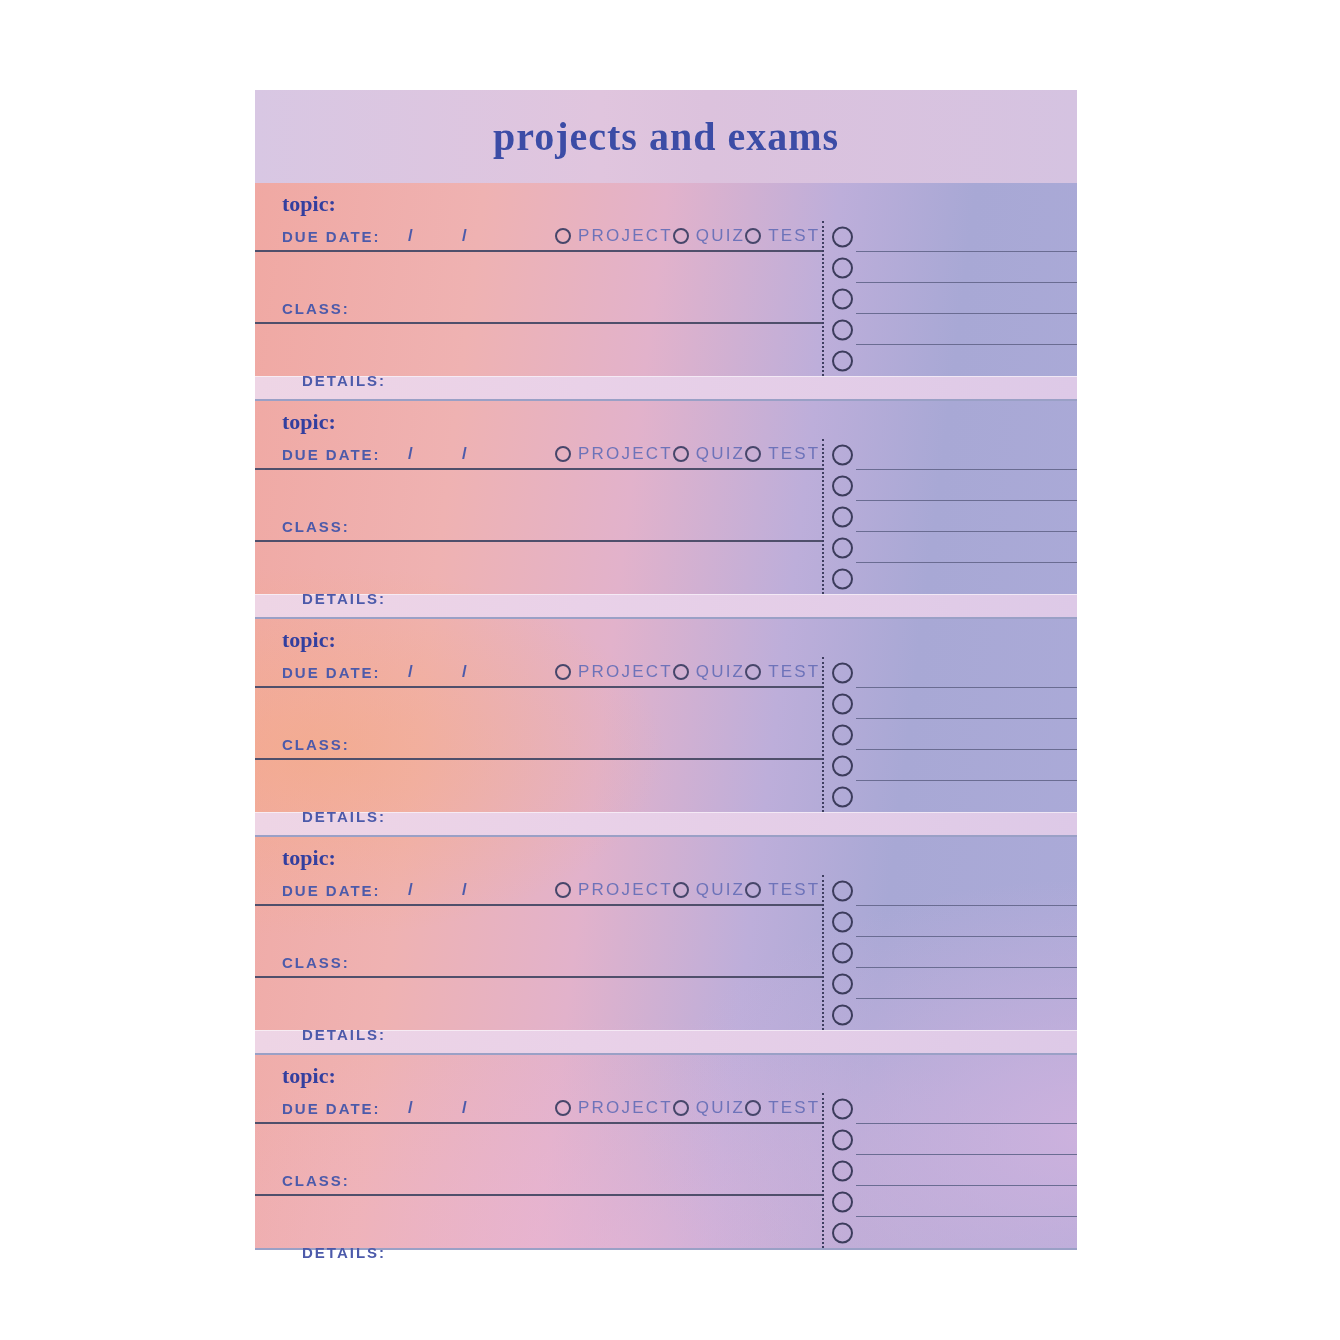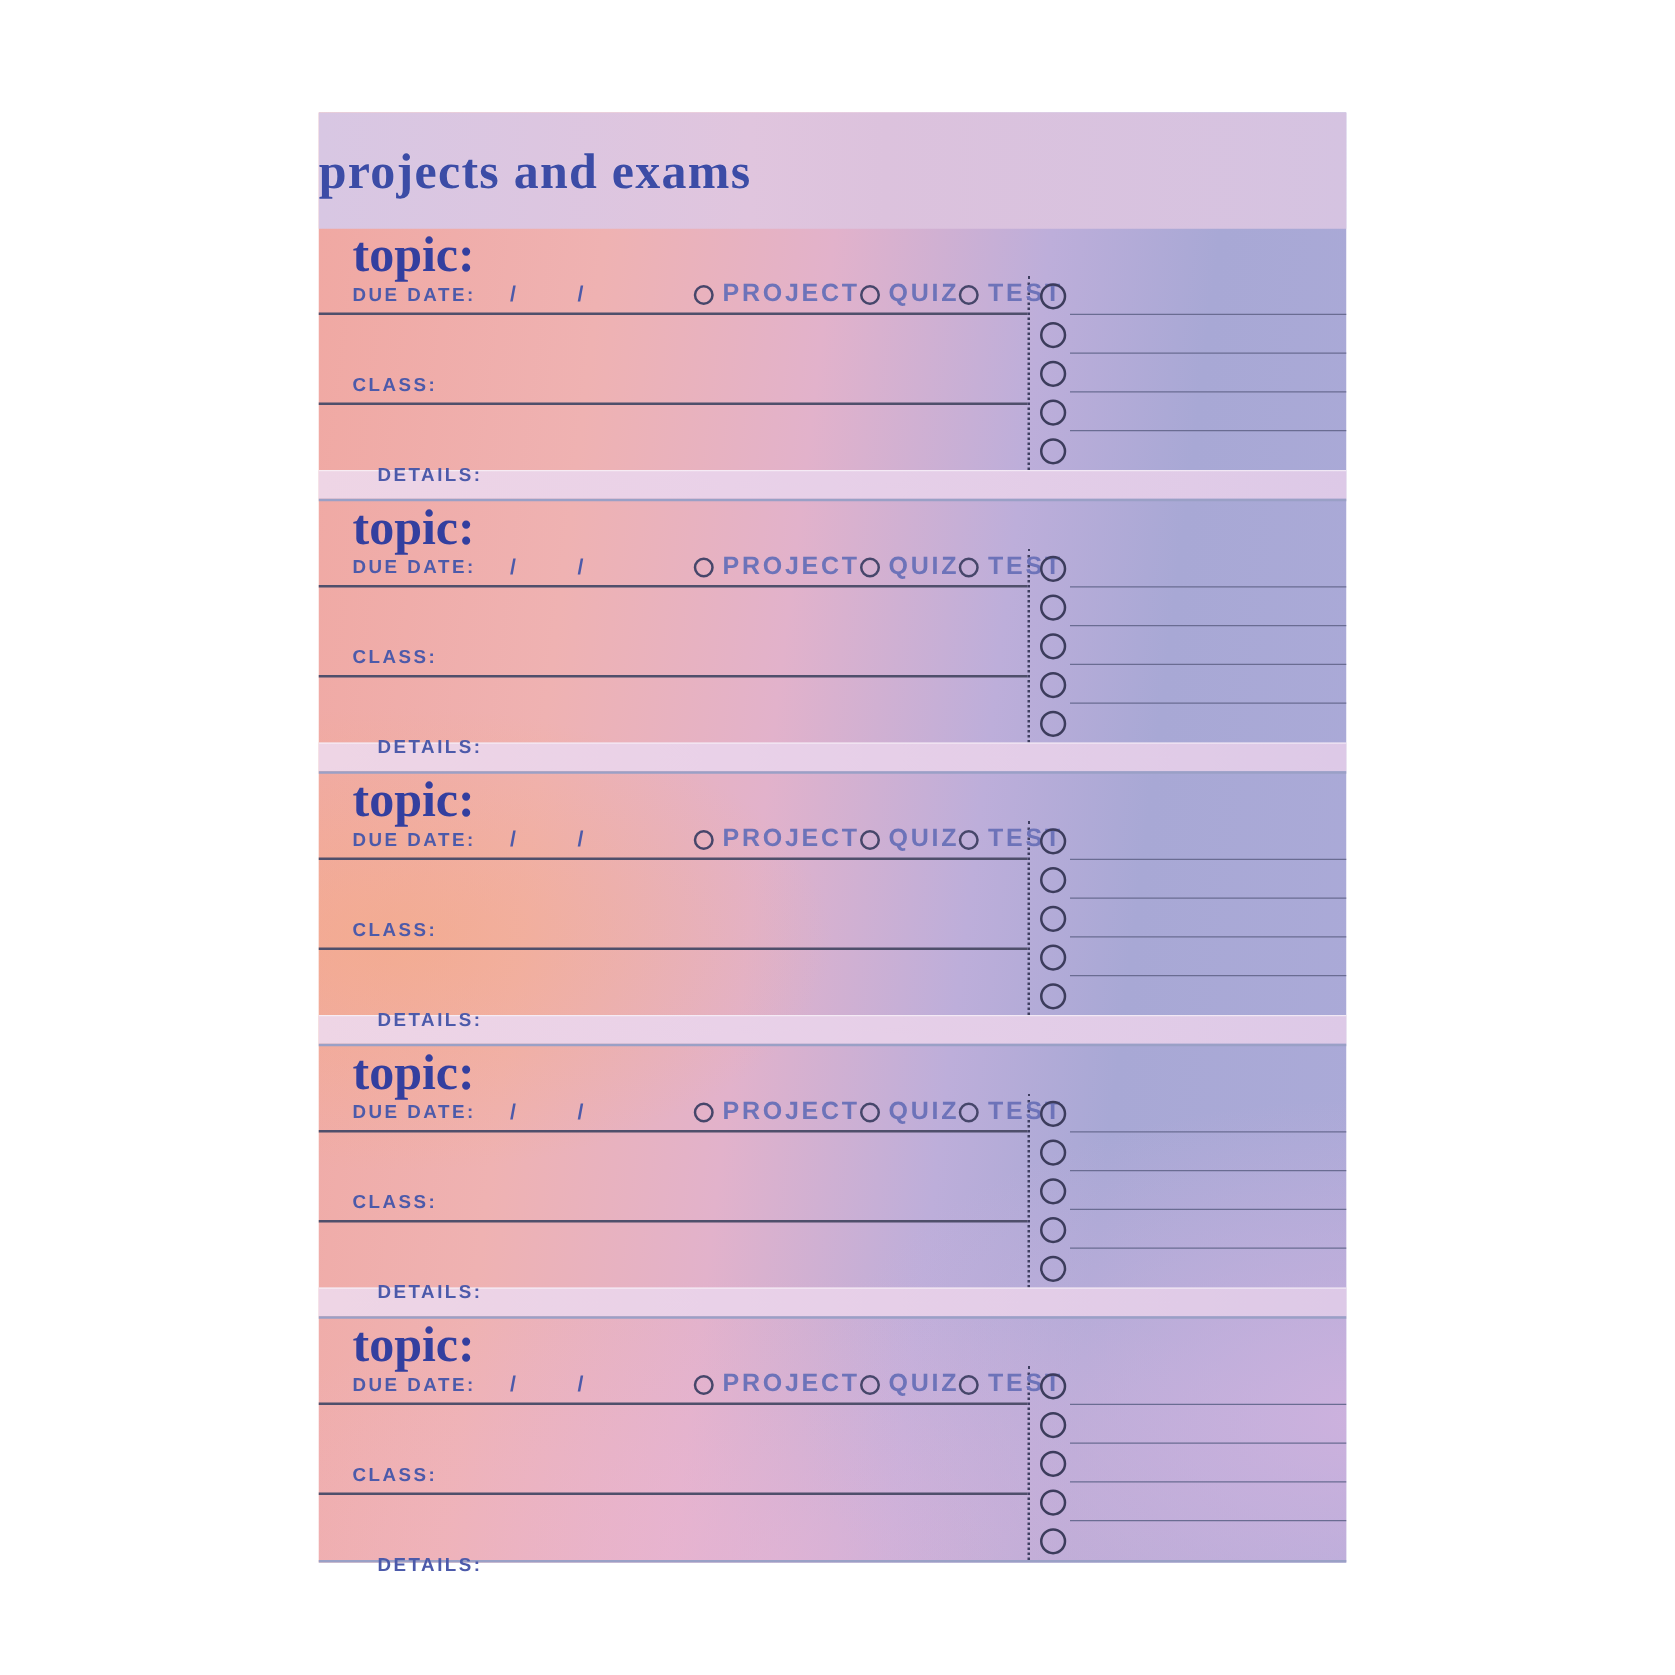--- a/index.html
+++ b/index.html
@@ -15,36 +15,36 @@
     background:
       radial-gradient(42% 16% at 8% 57%,  rgba(246,170,125,0.55), rgba(246,170,125,0) 100%),
       radial-gradient(55% 22% at 102% 90%, rgba(207,178,222,0.95), rgba(207,178,222,0) 100%),
       radial-gradient(60% 20% at 45% 100%, rgba(238,182,214,0.50), rgba(238,182,214,0) 100%),
       linear-gradient(97deg, #f0a8a2 0%, #efb2b2 25%, #e2b2cb 44%, #bdaeda 62%, #a8a8d5 76%, #abaad8 100%);
   }
 
   
   .sheet-header {
     height:93px; flex:none;
-    display:flex; align-items:center; 
+    display:flex; align-items:center; justify-content:center;
     background:linear-gradient(90deg, #d8c7e3 0%, #e0c5de 42%, #dcc2dd 55%, #d5c3e1 100%);
   }
   .sheet-title {
     font-family:"Liberation Serif", serif;
     font-size:40px; font-weight:700; letter-spacing:1px;
     color:#3c4ca6; text-shadow:0 0 1px rgba(255,255,255,0.35);
   }
 
   
   .entry { height:193px; flex:none; display:flex; flex-direction:column; }
 
   .topic-row { height:38px; flex:none; display:flex; align-items:flex-end; padding-left:27px; }
   .topic {
     font-family:"Liberation Serif", serif;
-    font-size:40px; line-height:34px; font-weight:700; color:#333f9f;
+    font-size:22px; line-height:34px; font-weight:700; color:#333f9f;
   }
 
   .entry-body { flex:1; display:flex; }
   .left-col  { flex:1; display:flex; flex-direction:column; min-width:0;gap:41px; }
   .right-col { width:255px; flex:none; border-left:2px dotted #3e3e60; display:flex; flex-direction:column; }
 
   .lrow { position:relative; }
   .lrow.r1, .lrow.r2 { height:31px; flex:none; border-bottom:2px solid #4f4f6b; }
   .lrow.r3 { flex:1; }
 
@@ -64,21 +64,21 @@
 
   .radios {
     position:absolute; left:300px; right:14px; top:0; bottom:0;
     display:flex; align-items:center; justify-content:space-between;
   }
   .radio-item { display:flex; align-items:center; gap:7px; cursor:pointer; }
   .radio-circle {
     width:16px; height:16px; flex:none; border-radius:50%;
     border:2px solid #46466a; background:transparent;
   }
-  .radio-label { font-size:20px; font-weight:700; letter-spacing:2.2px; color:#6d73b9; }
+  .radio-label { font-size:17px; font-weight:400; letter-spacing:2.2px; color:#6d73b9; }
 
   .check-row { height:31px; flex:none; position:relative; }
   .check-row:not(:last-child)::after {
     content:""; position:absolute; left:32px; right:0; bottom:0;
     border-bottom:1.5px solid #6a6c92;
   }
   .check-circle {
     position:absolute; left:8px; top:50%; transform:translateY(-50%);
     width:21px; height:21px; border-radius:50%;
     border:2px solid #3c3c5c; background:transparent; cursor:pointer;

